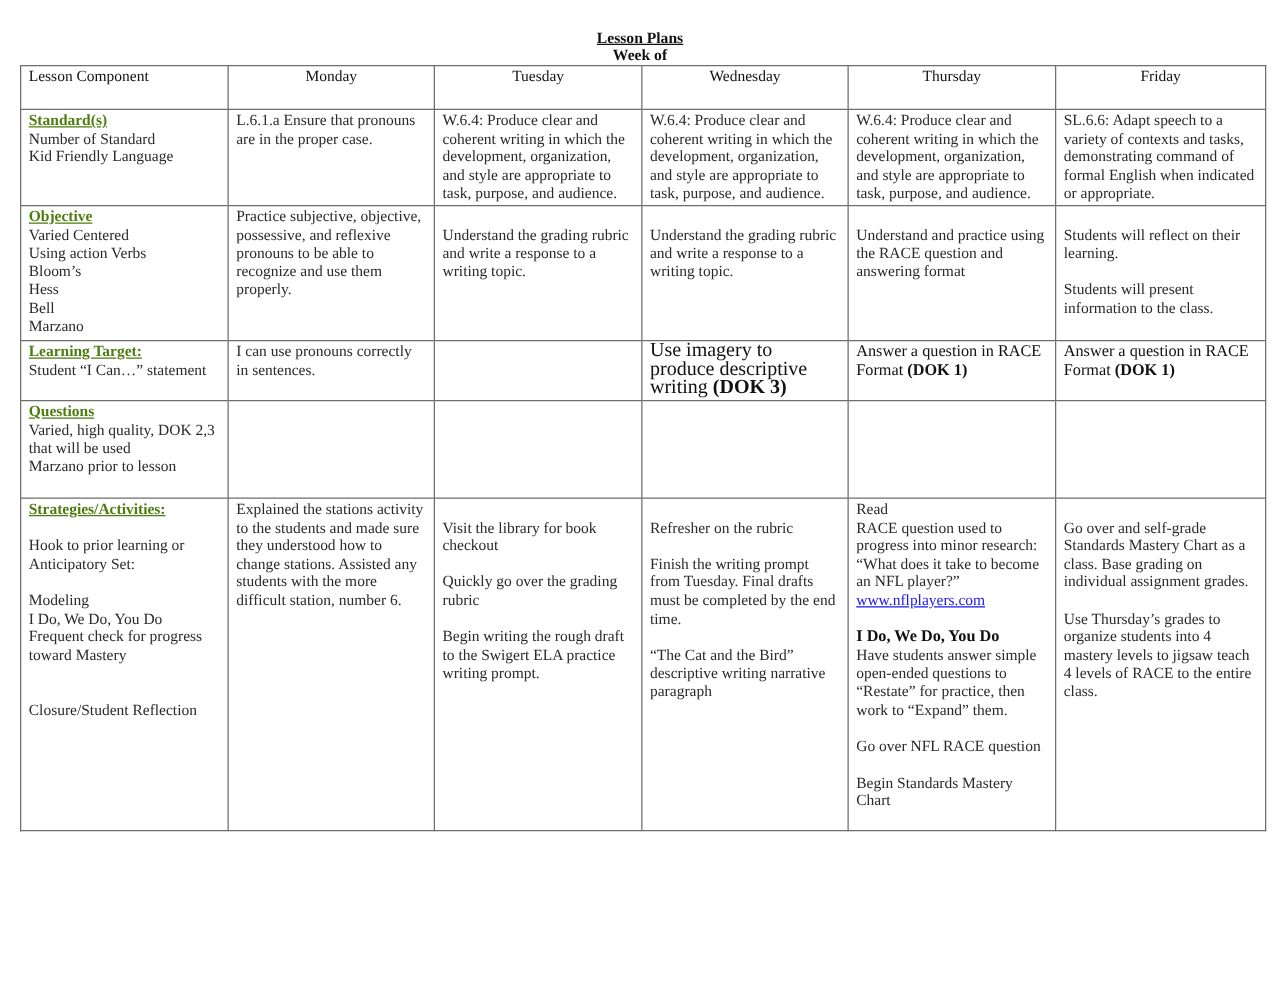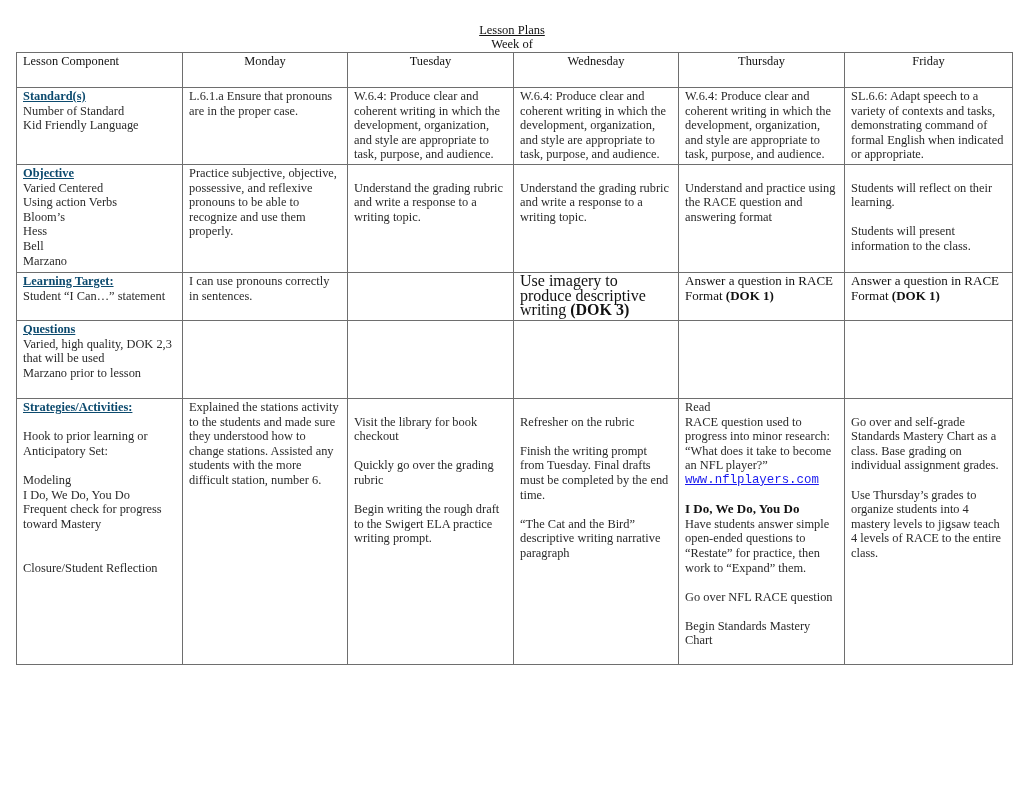--- a/index.html
+++ b/index.html
@@ -1,31 +1,31 @@
 <!DOCTYPE html>
 <html><head>
 <meta charset="utf-8">
 <style>
   html, body { margin:0; padding:0; background:#ffffff; }
   body { width:1024px; height:791px; position:relative; overflow:hidden;
          font-family:"Liberation Serif","DejaVu Serif",serif; color:#222; }
   .title-block { position:absolute; left:0; top:23px; width:1024px; text-align:center;
-                 font-weight:normal; font-size:12.5px; line-height:14px; color:#111; }
+                 font-weight:bold; font-size:12.5px; line-height:14px; color:#111; }
   .title-block .t1 { text-decoration:underline; }
   table.plan { position:absolute; left:16px; top:52px; border-collapse:collapse;
                table-layout:fixed; width:996px; }
   table.plan td, table.plan th { border:1.3px solid #6e6e6e; vertical-align:top;
                padding:1px 6px 2px 6px; font-size:12.4px; line-height:14.6px;
                font-weight:normal; text-align:left; color:#2a2a2a; }
   table.plan th { font-weight:normal; text-align:center; color:#111; padding-top:1px; }
   table.plan th.first { text-align:left; }
-  .u { text-decoration:underline; font-weight:bold; color:#0c4a6e; }
+  .u { text-decoration:underline; font-weight:bold; color:#4d7c0f; }
   .b { font-weight:bold; color:#111; }
   .gap { display:block; height:14.6px; }
-  .link { color:#1a1aee; text-decoration:underline;font-family:Liberation Mono, monospace; }
+  .link { color:#1a1aee; text-decoration:underline; }
   .line { display:block; }
 </style>
 </head>
 <body>
 
 <div class="title-block">
   <div class="t1">Lesson Plans</div>
   <div>Week of</div>
 </div>
 

